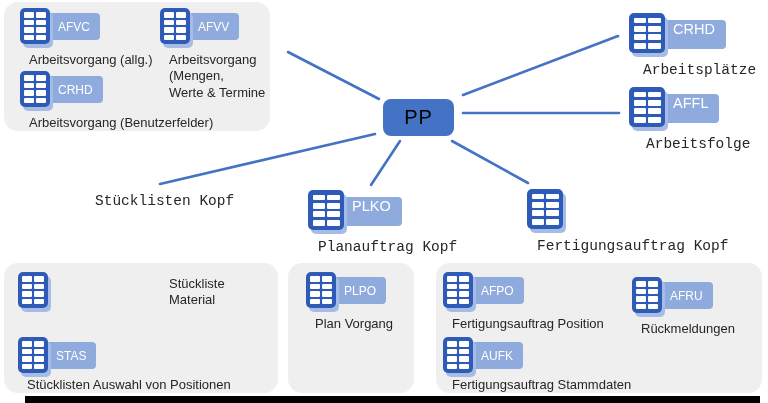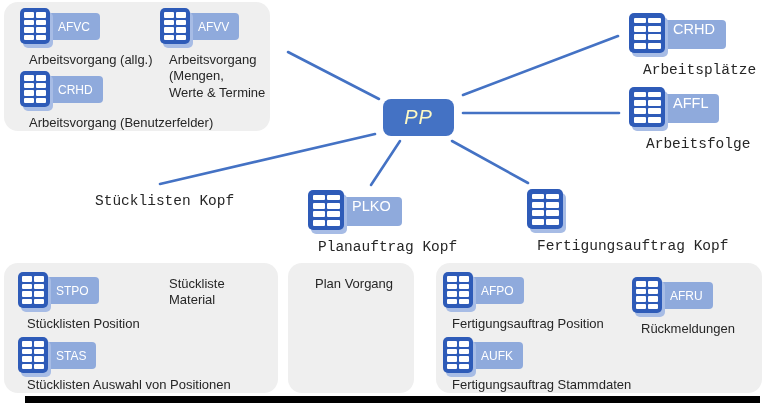--- a/index.html
+++ b/index.html
@@ -11,22 +11,22 @@
   body{font-family:"Liberation Sans",sans-serif;color:var(--text);}
   .canvas{position:relative;width:768px;height:403px;background:#fff;overflow:hidden;}
   .group{position:absolute;background:var(--group_bg);border-radius:14px;}
   #g-arbeitsvorgang{left:4px;top:2px;width:266px;height:129px;}
   #g-stuecklisten{left:4px;top:263px;width:274px;height:130px;}
   #g-plan{left:288px;top:263px;width:126px;height:130px;}
   #g-fertigung{left:436px;top:263px;width:326px;height:130px;}
   svg.connectors{position:absolute;left:0;top:0;width:768px;height:403px;}
   svg.connectors line{stroke:var(--accent);stroke-width:2.6;stroke-linecap:round;}
   .pp-box{position:absolute;left:383px;top:99px;width:71px;height:37px;background:var(--accent);
-    border-radius:8px;display:flex;align-items:center;justify-content:center;color:#fef9c3;
-    font-size:20px;letter-spacing:1px;font-style:italic;}
+    border-radius:8px;display:flex;align-items:center;justify-content:center;color:#000000;
+    font-size:20px;letter-spacing:1px;}
   .node{position:absolute;}
   .node .icon{position:relative;height:40px;width:100px;}
   .node .tag{position:absolute;left:16px;top:5px;height:27px;background:var(--tag_blue);
     border-radius:4px;color:#fff;font-size:12px;display:inline-flex;align-items:center;
     padding:0 10px 0 22px;white-space:nowrap;}
   .node .glyph{position:absolute;left:0;top:0;width:30px;height:36px;background:var(--icon_blue);
     border-radius:5px;box-shadow:3px 4px 0 0 var(--icon_shadow);
     display:grid;grid-template-columns:1fr 1fr;grid-template-rows:repeat(4,1fr);gap:2px;padding:4px;}
   .node .glyph i{background:#fff;border-radius:1px;}
   .node .lbl{margin:4px 0 0 9px;font-size:13px;line-height:1.25;white-space:pre;}
@@ -190,35 +190,31 @@
           <i></i>
           <i></i>
           <i></i>
         </span>
     </div>
     <div class="lbl">Fertigungsauftrag Kopf</div>
   </div>
 
   <div class="node" style="left:18px;top:272px">
     <div class="icon">
-      <span class="tag">
-          <span>STPO</span>
-        </span>
-      <span class="glyph">
-          <i></i>
-          <i></i>
-          <i></i>
-          <i></i>
-          <i></i>
-          <i></i>
-          <i></i>
-          <i></i>
-        </span>
-    </div>
-    <div class="lbl">Stücklisten Position</div>
+      <span class="glyph">
+          <i></i>
+          <i></i>
+          <i></i>
+          <i></i>
+          <i></i>
+          <i></i>
+          <i></i>
+          <i></i>
+        </span>
+    </div>
   </div>
 
   <div class="node" style="left:160px;top:272px">
     <div class="lbl">Stückliste
 Material</div>
   </div>
 
   <div class="node" style="left:18px;top:337px">
     <div class="icon">
       <span class="tag">
@@ -232,20 +228,35 @@
           <i></i>
           <i></i>
           <i></i>
           <i></i>
         </span>
     </div>
     <div class="lbl" style="margin-top:0">Stücklisten Auswahl von Positionen</div>
   </div>
 
   <div class="node" style="left:306px;top:272px">
+    <div class="icon">
+      <span class="tag">
+          <span>PLPO</span>
+        </span>
+      <span class="glyph">
+          <i></i>
+          <i></i>
+          <i></i>
+          <i></i>
+          <i></i>
+          <i></i>
+          <i></i>
+          <i></i>
+        </span>
+    </div>
     <div class="lbl">Plan Vorgang</div>
   </div>
 
   <div class="node" style="left:443px;top:272px">
     <div class="icon">
       <span class="tag">
           <span>AFPO</span>
         </span>
       <span class="glyph">
           <i></i>

